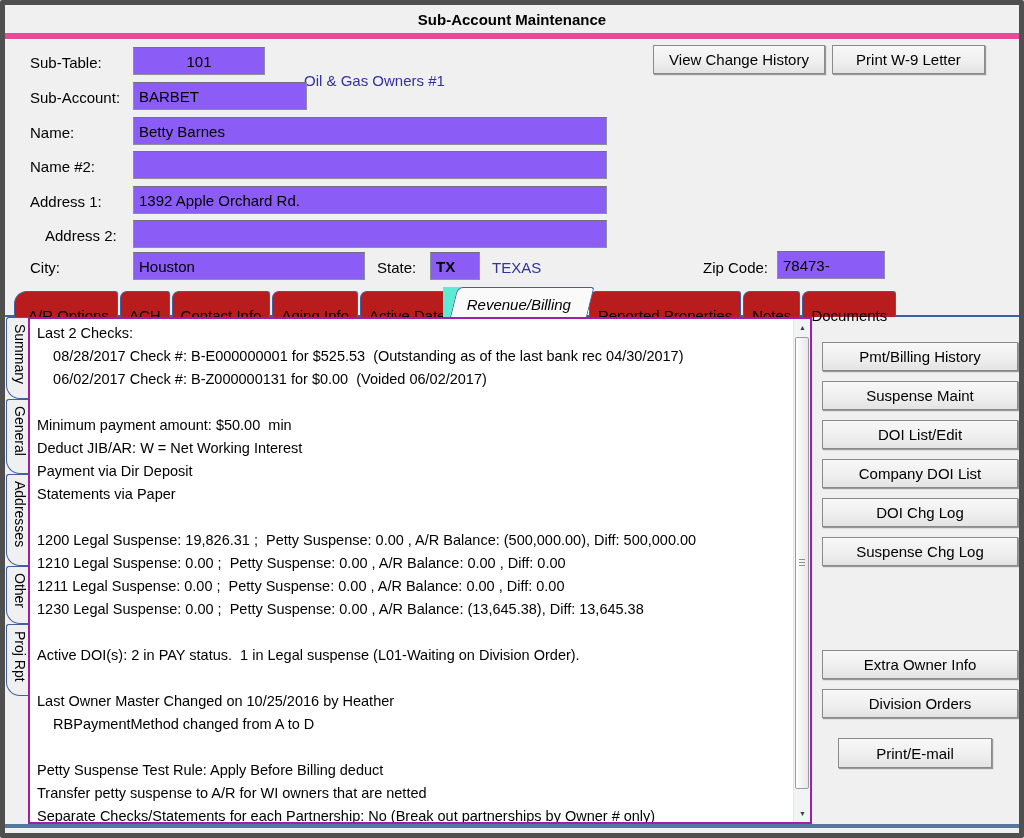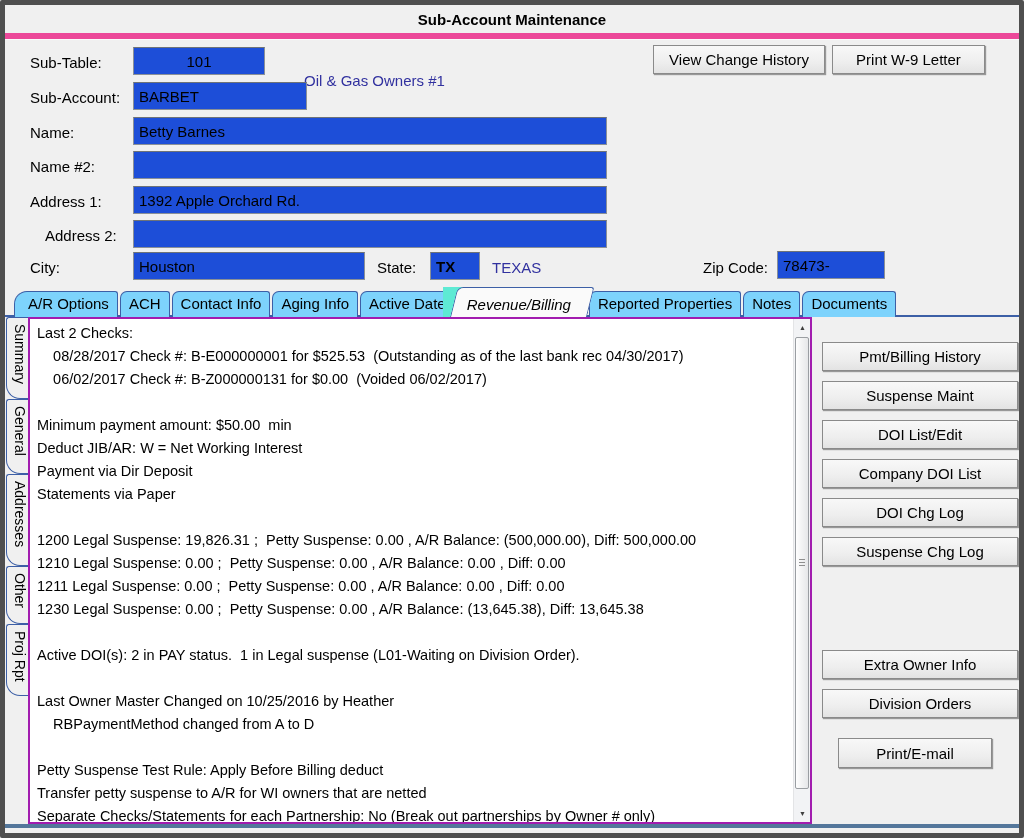--- a/index.html
+++ b/index.html
@@ -8,21 +8,21 @@
   .win { position: relative; width: 1024px; height: 838px; background: #f0f0f0; color: #000; overflow: hidden; }
   .win-border { position: absolute; inset: 0; border: 5px solid #4f4f4f; border-radius: 2px; z-index: 60; pointer-events: none; }
 
   .titlebar { position: absolute; left: 5px; top: 5px; width: 1014px; height: 34px;
     display: flex; align-items: center; justify-content: center;
     border-bottom: 6px solid #ec4899; box-shadow: 0 1px 0 #fbfbfb;
     font-weight: bold; font-size: 15px; }
 
   .lbl { position: absolute; font-size: 15px; white-space: nowrap; }
   .desc { position: absolute; font-size: 15px; color: #31319f; white-space: nowrap; }
-  .txt { position: absolute; height: 28px; background: #1d4ed8; color: #000;
+  .txt { position: absolute; height: 28px; background: #8b5cf6; color: #000;
     border: 1px solid #8a9097; border-top-color: #6e7378;
     font: 15px "Liberation Sans", sans-serif; padding: 0 5px; }
 
   .btn { position: absolute; display: flex; align-items: center; justify-content: center;
     background: linear-gradient(180deg, #f8f8f8 0%, #eeeeee 60%, #e3e3e3 100%);
     border: 1px solid #8a8a8a; box-shadow: 1px 1px 1px rgba(80,80,80,.55);
     font-size: 15px; white-space: nowrap; cursor: default; }
 
   
   .l-subtable { left: 30px; top: 54px; } .i-subtable { left: 133px; top: 47px; width: 132px; text-align: center; }
@@ -36,22 +36,22 @@
   .l-state { left: 377px; top: 259px; } .i-state { left: 430px; top: 252px; width: 50px; font-weight: bold; }
   .d-state { left: 492px; top: 259px; }
   .l-zip { left: 703px; top: 259px; } .i-zip { left: 777px; top: 251px; width: 108px; }
 
   .hb-view { left: 653px; top: 45px; width: 172px; height: 29px; }
   .hb-print { left: 832px; top: 45px; width: 153px; height: 29px; }
 
   
   .tabline { position: absolute; left: 5px; top: 315px; width: 1014px; height: 2px; background: #3c5fa6; z-index: 1; }
   .tabbar { position: absolute; left: 14px; top: 287px; height: 30px; display: flex; align-items: flex-end; z-index: 2; }
-  .tab { position: relative; height: 26px; line-height: 24px; padding: 0 8px; font-size: 15px;
-    background: #7dd3fc; border: 1px solid #3c5fa6; border-bottom: none;
+  .tab { position: relative; height: 26px; line-height: 24px; padding: 12px 8px; font-size: 15px;
+    background: #b91c1c; border: 1px solid #3c5fa6; border-bottom: none;
     border-radius: 7px 3px 0 0; margin-right: 2px; z-index: 2; white-space: nowrap; }
   .tab.first { border-top-left-radius: 13px; padding-left: 13px; }
   .tab.active { height: 30px; line-height: 28px; background: #5eead4; border: none; border-radius: 0;
     margin-left: -14px; padding: 4px 16px 0 24px; z-index: 3; font-style: italic; }
   .tab.active::before { content: ""; position: absolute; top: 0; bottom: 0; left: 7px; right: 0;
     background: #fafafa; border: 1px solid #3c5fa6; border-bottom: none; border-radius: 6px 3px 0 0;
     transform: skewX(-14deg); transform-origin: 100% 100%; z-index: -1; }
 
   
   .sidetabs { position: absolute; left: 6px; top: 317px; width: 22px; display: flex; flex-direction: column; z-index: 1; }

